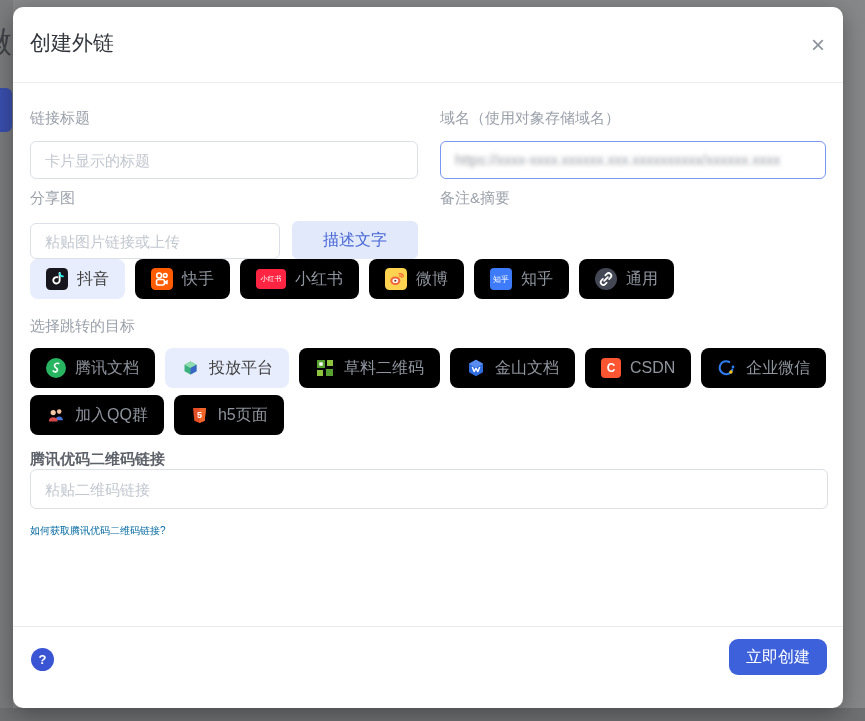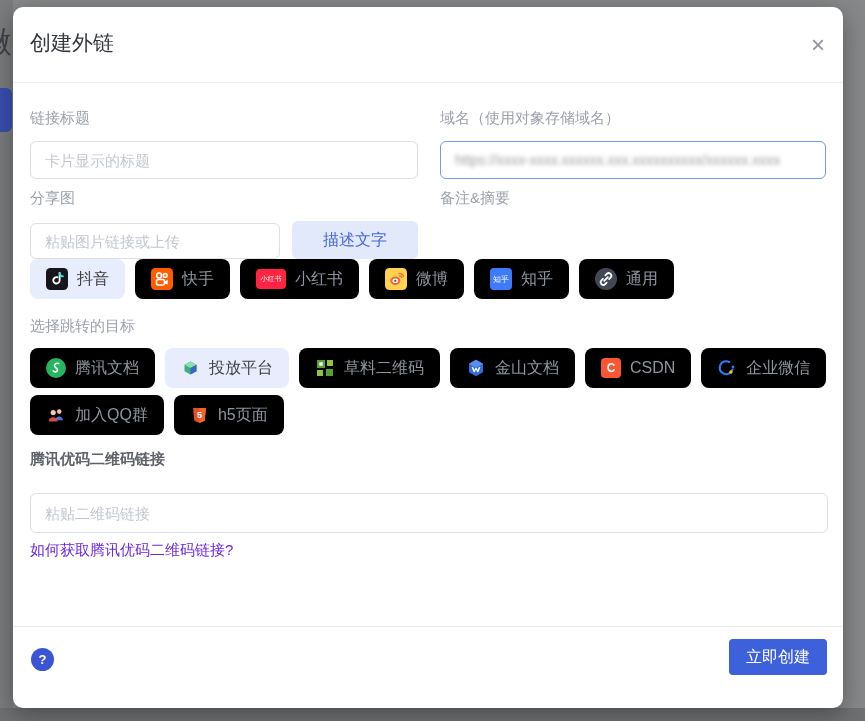--- a/index.html
+++ b/index.html
@@ -64,36 +64,36 @@
 
   .sq-badge {
     display:inline-flex; align-items:center; justify-content:center;
     border-radius:4px; color:#fff; font-weight:bold;
   }
   .xhs-badge { width:30px; height:20px; background:#ff2442; font-size:7px; font-weight:normal; letter-spacing:0; }
   .zhihu-badge { width:22px; height:22px; background:#3e7bfa; font-size:8px; font-weight:normal; }
   .csdn-badge { width:20px; height:20px; background:#fc5531; font-size:12px; }
 
   .qr-section { margin-top:15px; }
-  .qr-label { font-size:15px; color:#5d6169; font-weight:bold; margin-bottom:24px; }
+  .qr-label { font-size:15px; color:#5d6169; font-weight:bold; margin-bottom:0; }
   .qr-input { height:40px; }
-  .how-link { display:inline-block; margin-top:8px; font-size:15px; color:#6d28d9; text-decoration:none; cursor:pointer; }
+  .how-link { display:inline-block; margin-top:15px; font-size:10px; color:#0369a1; text-decoration:none; cursor:pointer; }
 
   .modal-footer {
     flex:none; height:82px; border-top:1px solid #e8eaed; margin-top:auto;
     display:flex; align-items:flex-start; justify-content:space-between;
     padding:12px 16px 0 18px;
   }
   .help-circle {
     width:23px; height:23px; border-radius:50%; background:#3a55d3; color:#fff;
     font-size:13px; font-weight:bold; display:flex; align-items:center; justify-content:center;
     border:none; cursor:pointer; margin-top:9px; font-family:inherit;
   }
   .primary-btn {
-    width:98px; height:36px; background:#3d60db; color:#fff; border:none; border-radius:4px;
+    width:98px; height:36px; background:#3d60db; color:#fff; border:none; border-radius:9px;
     font-size:16px; cursor:pointer; font-family:inherit;
   }
 </style>
 </head>
 <body>
 
 <div class="bg-strip-left"></div>
 <div class="bg-strip-bottom"></div>
 <div class="bg-partial-text">微</div>
 <div class="bg-partial-blue"></div>

